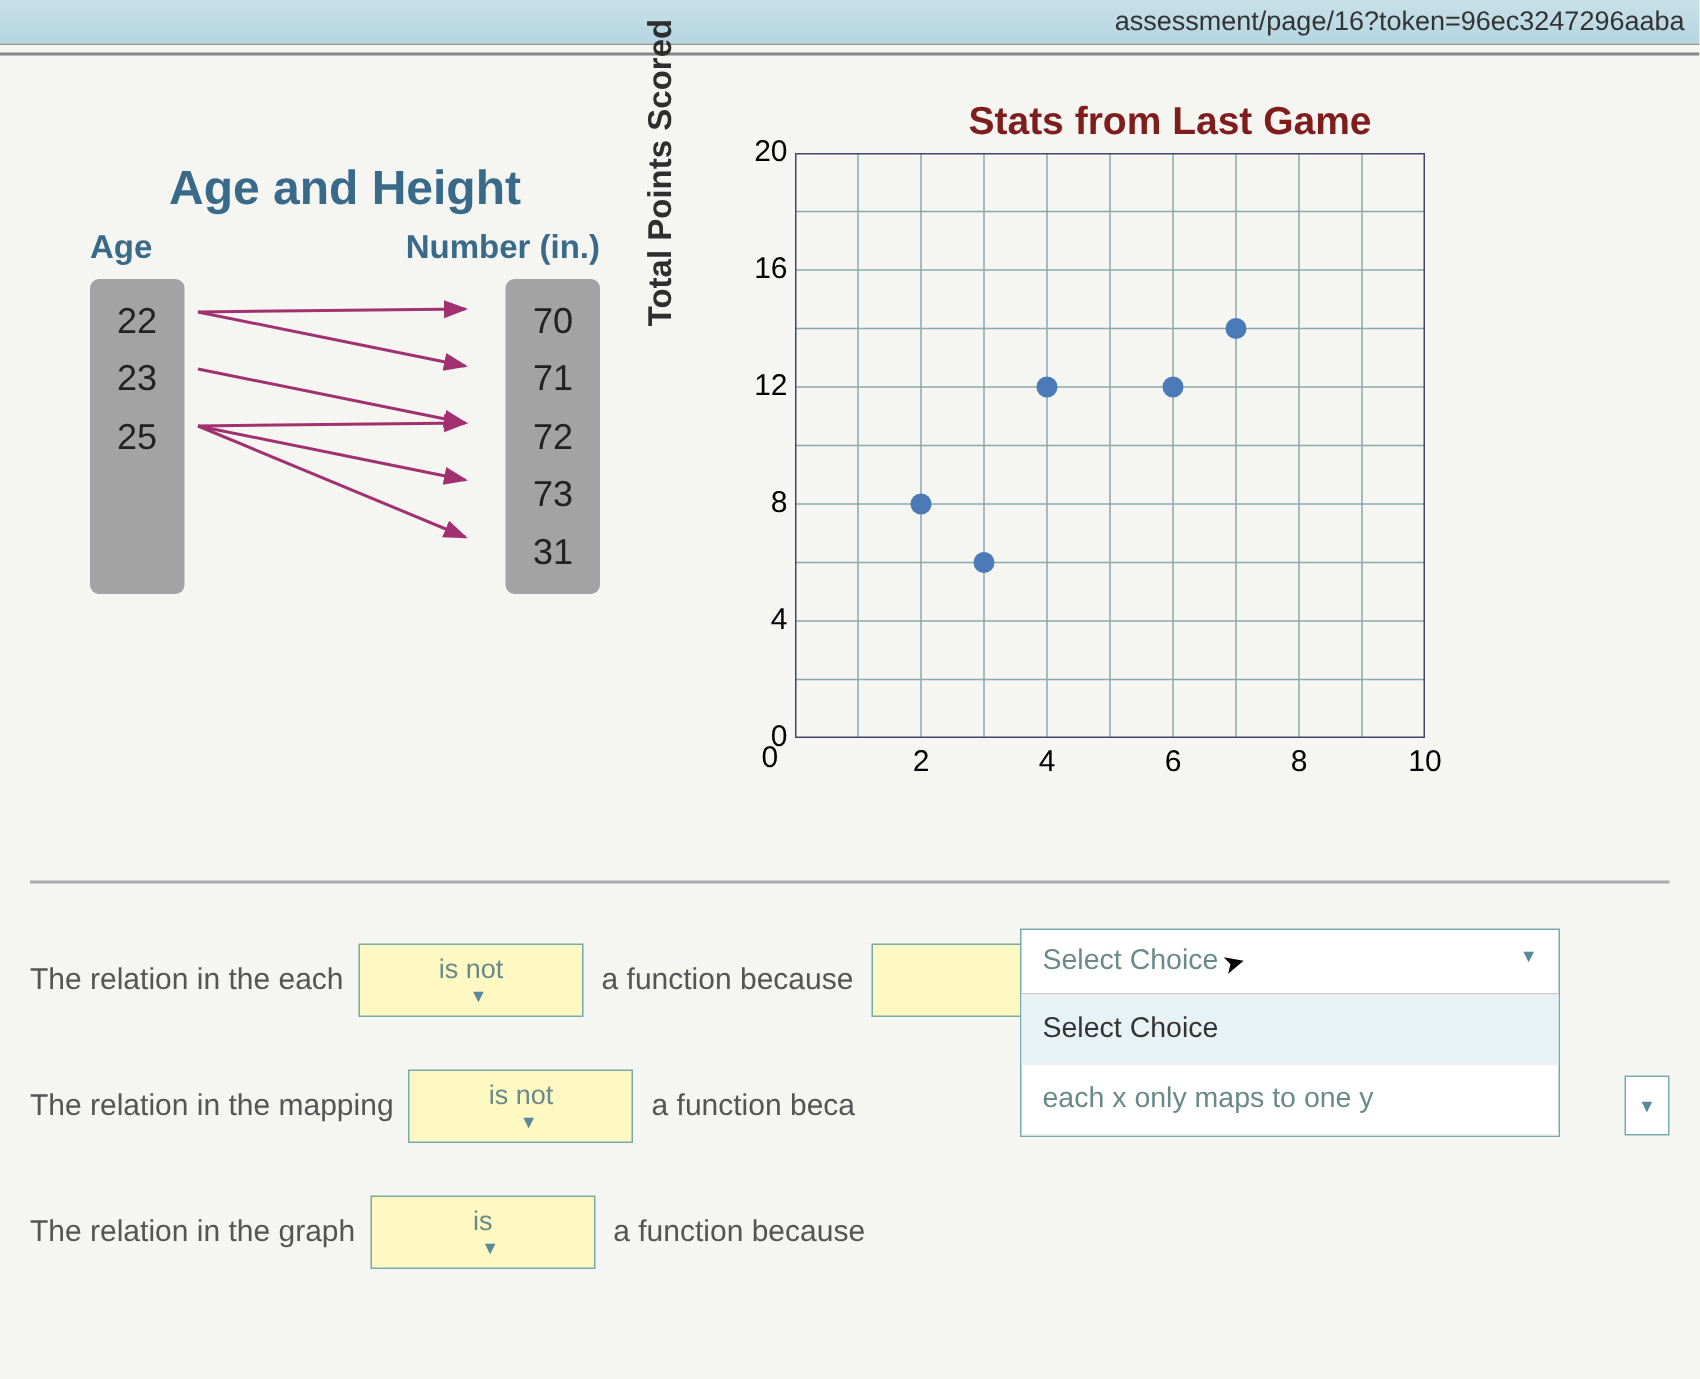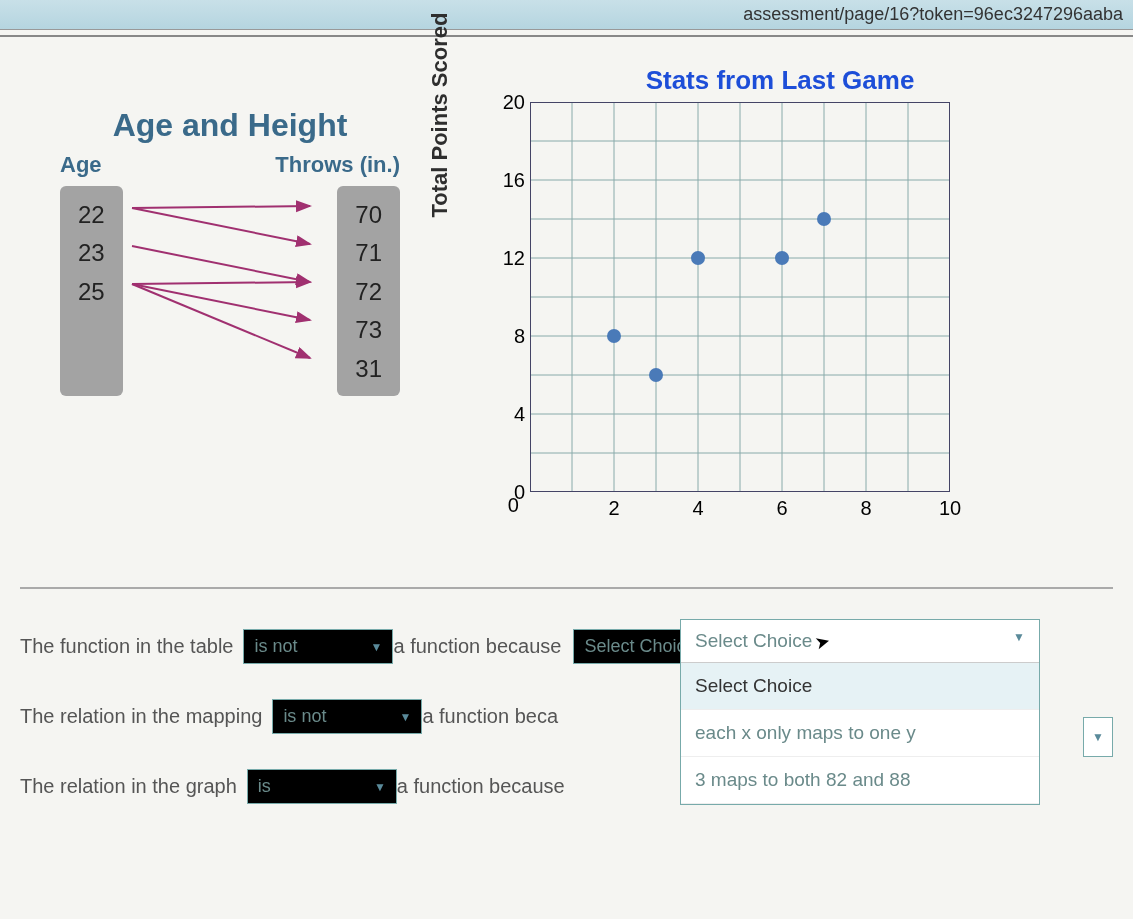--- a/index.html
+++ b/index.html
@@ -75,21 +75,21 @@
     }
     
     .chart-area {
       position: relative;
       width: 560px;
       height: 500px;
     }
     .chart-title {
       font-size: 26px;
       font-weight: bold;
-      color: #1d4ed8;
+      color: #7f1d1d;
       text-align: center;
       position: absolute;
       top: 8px;
       left: 140px;
       right: 20px;
     }
     .y-label {
       position: absolute;
       left: 0;
       top: 50%;
@@ -156,25 +156,27 @@
       margin-bottom: 35px;
       font-size: 20px;
       color: #555;
     }
     .answer-row .pre-text { margin-right: 10px; }
     .sel {
       border: 1px solid #7aa;
       padding: 6px 10px;
       font-size: 18px;
       color: #6a8a8a;
-      background: #000000;
+      background: #fef9c3;
       min-width: 150px;
       display: inline-flex;
       align-items: center;
       justify-content: space-between;
+      margin-right: 12px;
+      flex-direction: column;
     }
     .sel.wide { min-width: 330px; }
     .chev {
       font-size: 12px;
       color: #5a8a9a;
       margin-left: 10px;
     }
     .dropdown-open {
       position: absolute;
       left: 660px;
@@ -229,21 +231,21 @@
   <span>assessment/page/16?token=96ec3247296aaba</span>
 </div>
 
 <div class="content">
   <div class="top-section">
 
     <div class="mapping-area">
       <div class="mapping-title">Age and Height</div>
       <div class="mapping-headers">
         <span>Age</span>
-        <span>Throws (in.)</span>
+        <span>Number (in.)</span>
       </div>
       <div class="mapping-cols" style="height:210px;">
         <div class="col-box" id="left-col">
             <div>22</div>
             <div>23</div>
             <div>25</div>
           </div>
         <svg class="arrows-svg" id="arrows-svg">
           <defs>
             <marker id="ah" markerWidth="8" markerHeight="8" refX="7" refY="3" orient="auto">
@@ -318,21 +320,21 @@
             <circle cx="294" cy="117" r="7" fill="#4a7ab8"></circle>
           </svg>
       </div>
     </div>
 
   </div>
 
   <div class="bottom">
 
     <div class="answer-row">
-      <span class="pre-text">The function in the table</span>
+      <span class="pre-text">The relation in the each</span>
       <span class="sel">
         <span>is not</span>
         <span class="chev">▼</span>
       </span>
       <span>a function because</span>
       <span style="width:12px"></span>
       <span class="sel wide">
         <span>Select Choice</span>
         <span class="chev">▼</span>
       </span>
@@ -357,21 +359,20 @@
     </div>
 
     <div class="dropdown-open">
       <div class="dd-header">
         <span>Select Choice</span>
         <span class="chev">▼</span>
       </div>
       <div id="dd-items">
           <div class="dd-item hl">Select Choice</div>
           <div class="dd-item">each x only maps to one y</div>
-          <div class="dd-item">3 maps to both 82 and 88</div>
         </div>
     </div>
     <div class="cursor">➤</div>
 
     <div class="far-right-sel">
       <span>▼</span>
     </div>
 
   </div>
 </div>

